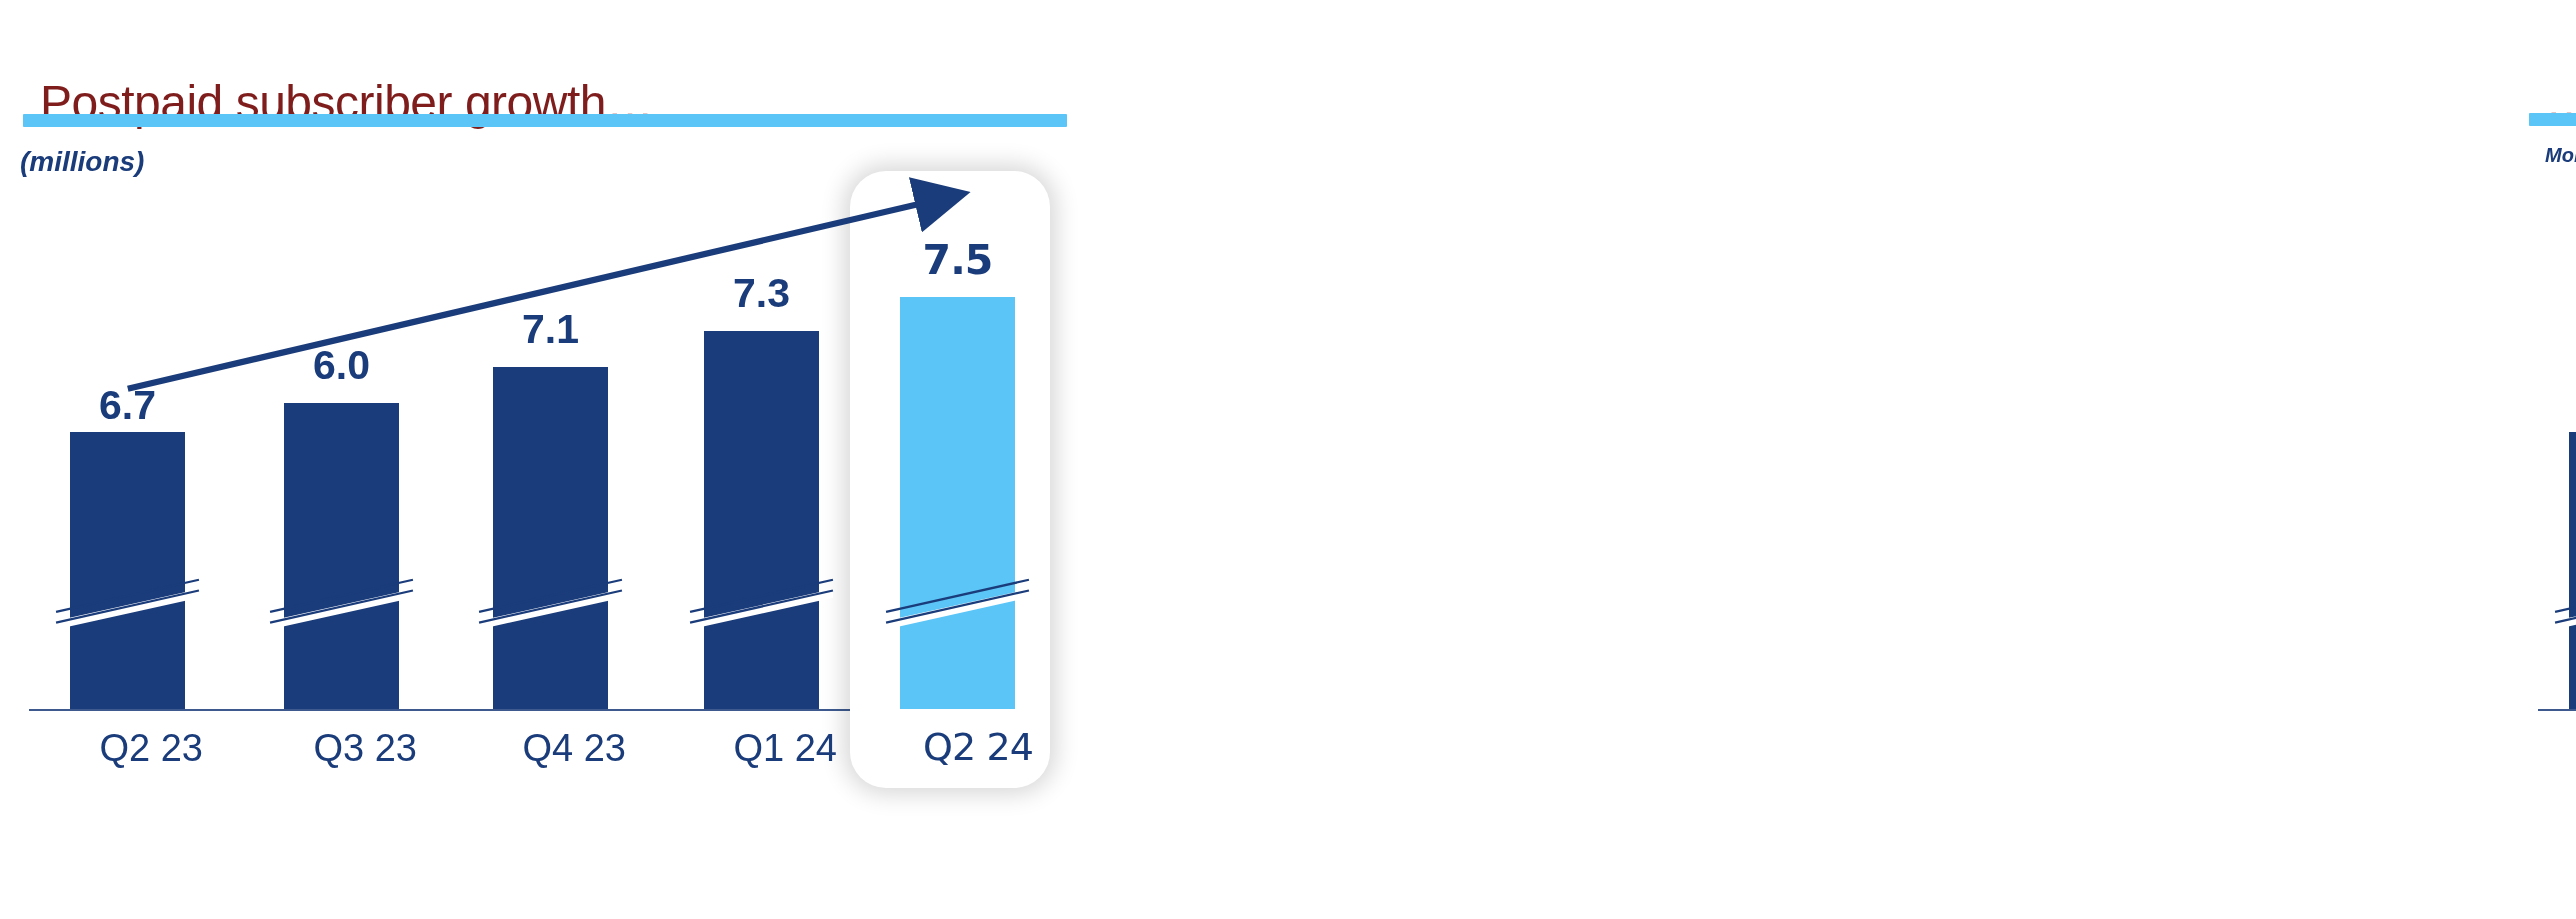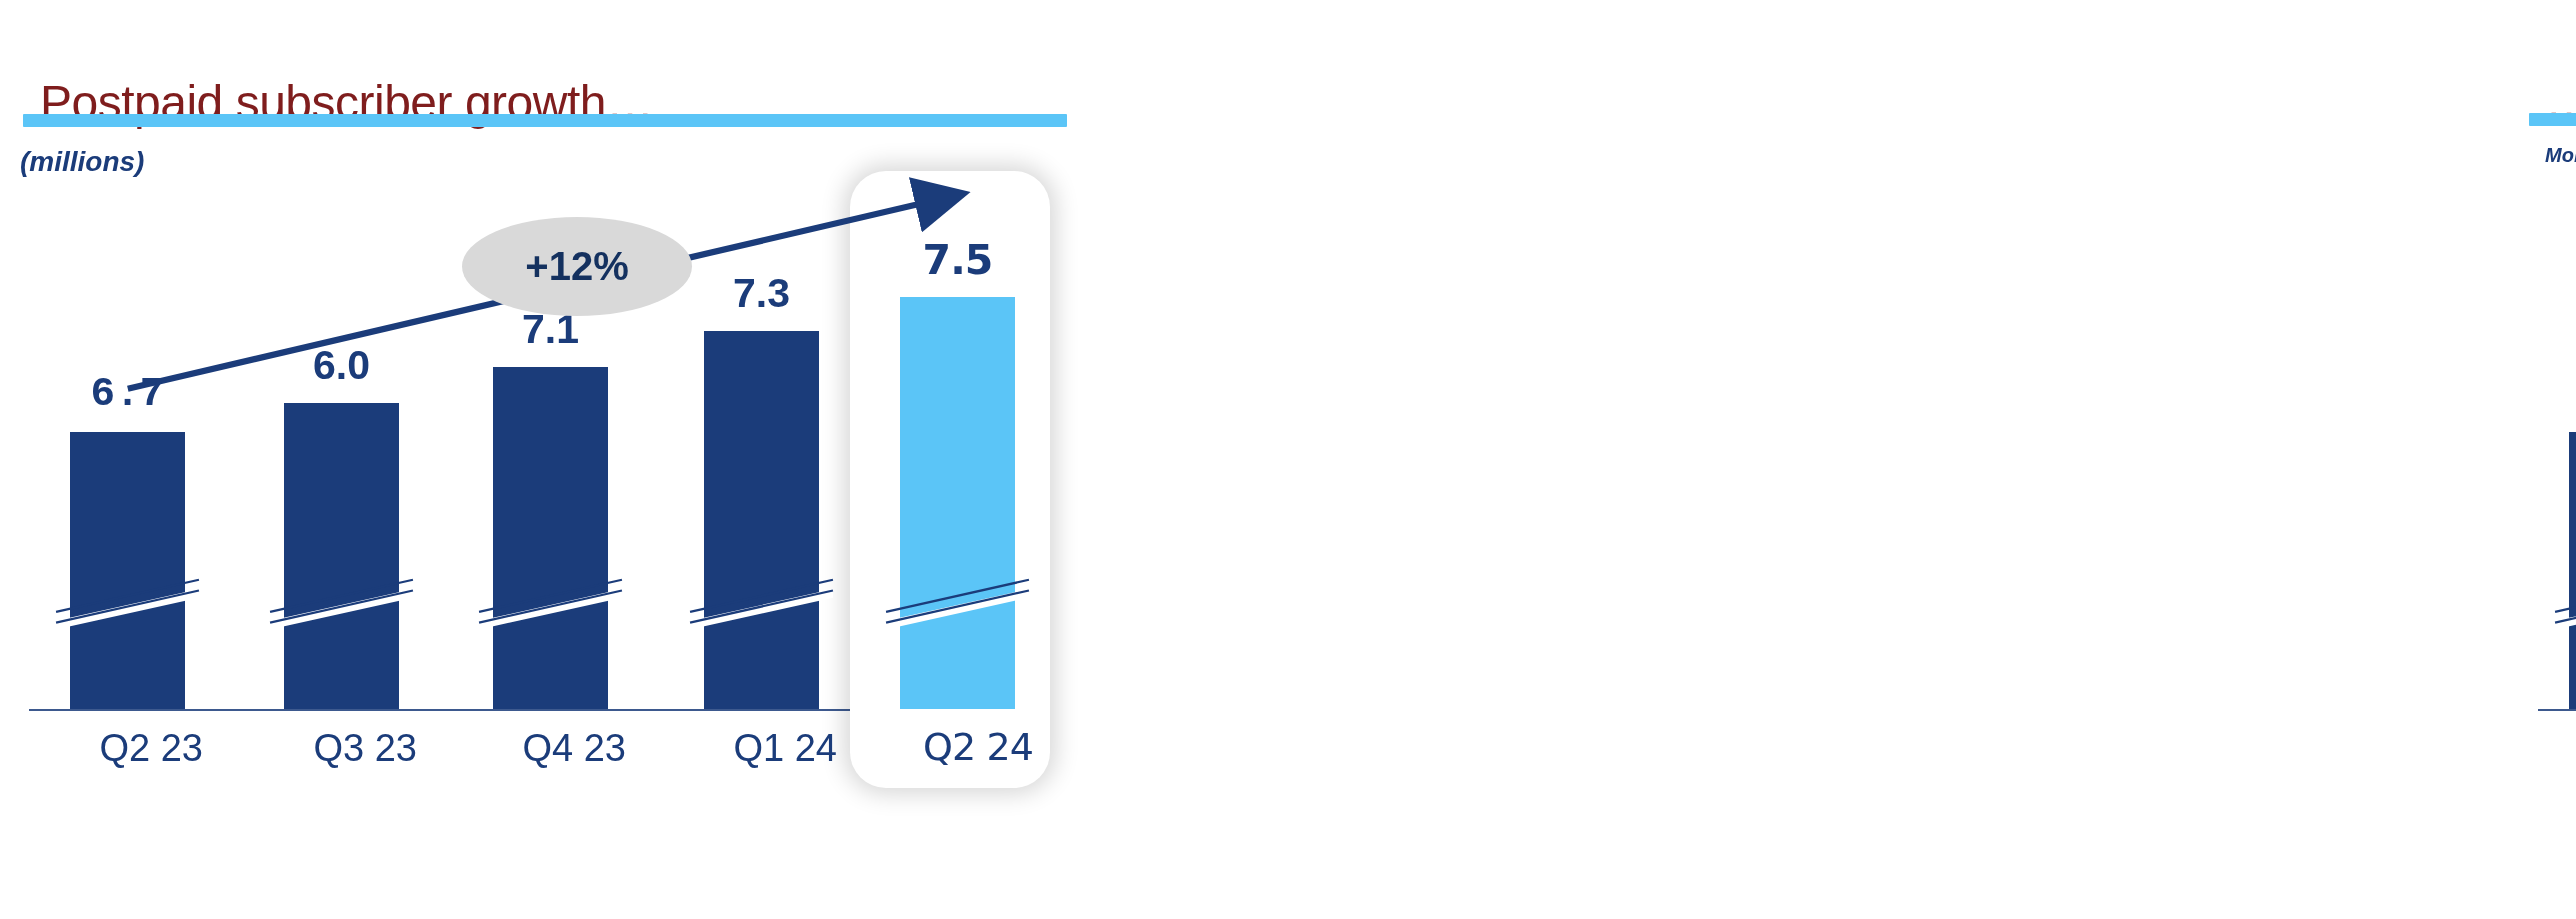--- a/index.html
+++ b/index.html
@@ -139,21 +139,21 @@
         </defs>
         <line x1="142" y1="252" x2="1058" y2="38" stroke="#1B3C7A" stroke-width="7" marker-end="url(#ah)"></line>
       </svg>
 
       <div class="bar dark" style="left:70px;top:270px;width:115px;height:277px;"></div>
       <svg class="brk" style="left:52px;top:416px;width:151px;height:50px;" viewBox="0 0 168 56">
         <polygon points="4,48 148,16 164,12 164,22 20,54 4,58" fill="#ffffff"></polygon>
         <line x1="4" y1="50" x2="164" y2="14" stroke="#1B3C7A" stroke-width="2.5"></line>
         <line x1="4" y1="38" x2="164" y2="2" stroke="#1B3C7A" stroke-width="2.5"></line>
       </svg>
-      <div class="vlabel" style="left:70px;top:209px;width:115px;font-size:41px;font-family:Liberation Mono, monospace;">6.7</div>
+      <div class="vlabel" style="left:70px;top:220px;width:115px;font-size:41px;">6.7</div>
       <div class="xlabel" style="left:52px;top:565px;width:151px;font-size:38px;">Q2 23</div>
 
       <div class="bar dark" style="left:284px;top:241px;width:115px;height:306px;"></div>
       <svg class="brk" style="left:266px;top:416px;width:151px;height:50px;" viewBox="0 0 168 56">
         <polygon points="4,48 148,16 164,12 164,22 20,54 4,58" fill="#ffffff"></polygon>
         <line x1="4" y1="50" x2="164" y2="14" stroke="#1B3C7A" stroke-width="2.5"></line>
         <line x1="4" y1="38" x2="164" y2="2" stroke="#1B3C7A" stroke-width="2.5"></line>
       </svg>
       <div class="vlabel" style="left:284px;top:180px;width:115px;font-size:41px;">6.0</div>
       <div class="xlabel" style="left:266px;top:565px;width:151px;font-size:38px;">Q3 23</div>
@@ -178,21 +178,20 @@
 
       <div class="bar light" style="left:900px;top:135px;width:115px;height:412px;"></div>
       <svg class="brk" style="left:882px;top:416px;width:151px;height:50px;" viewBox="0 0 168 56">
         <polygon points="4,48 148,16 164,12 164,22 20,54 4,58" fill="#ffffff"></polygon>
         <line x1="4" y1="50" x2="164" y2="14" stroke="#1B3C7A" stroke-width="2.5"></line>
         <line x1="4" y1="38" x2="164" y2="2" stroke="#1B3C7A" stroke-width="2.5"></line>
       </svg>
       <div class="vlabel hl-text" style="left:900px;top:74px;width:115px;font-size:41px;">7.5</div>
       <div class="xlabel hl-text" style="left:882px;top:563px;width:151px;font-size:38px;">Q2 24</div>
 
-      <div class="bubble grey" style="left:462px;top:55px;width:230px;height:99px;font-size:40px;">+12%</div>
 
     </div>
   </section>
 
   <section class="panel panel-right">
 
     <h1 class="heading heading-right"><span>…driving mobile service revenue</span></h1>
 
     <div class="accent accent-right"></div>
 

